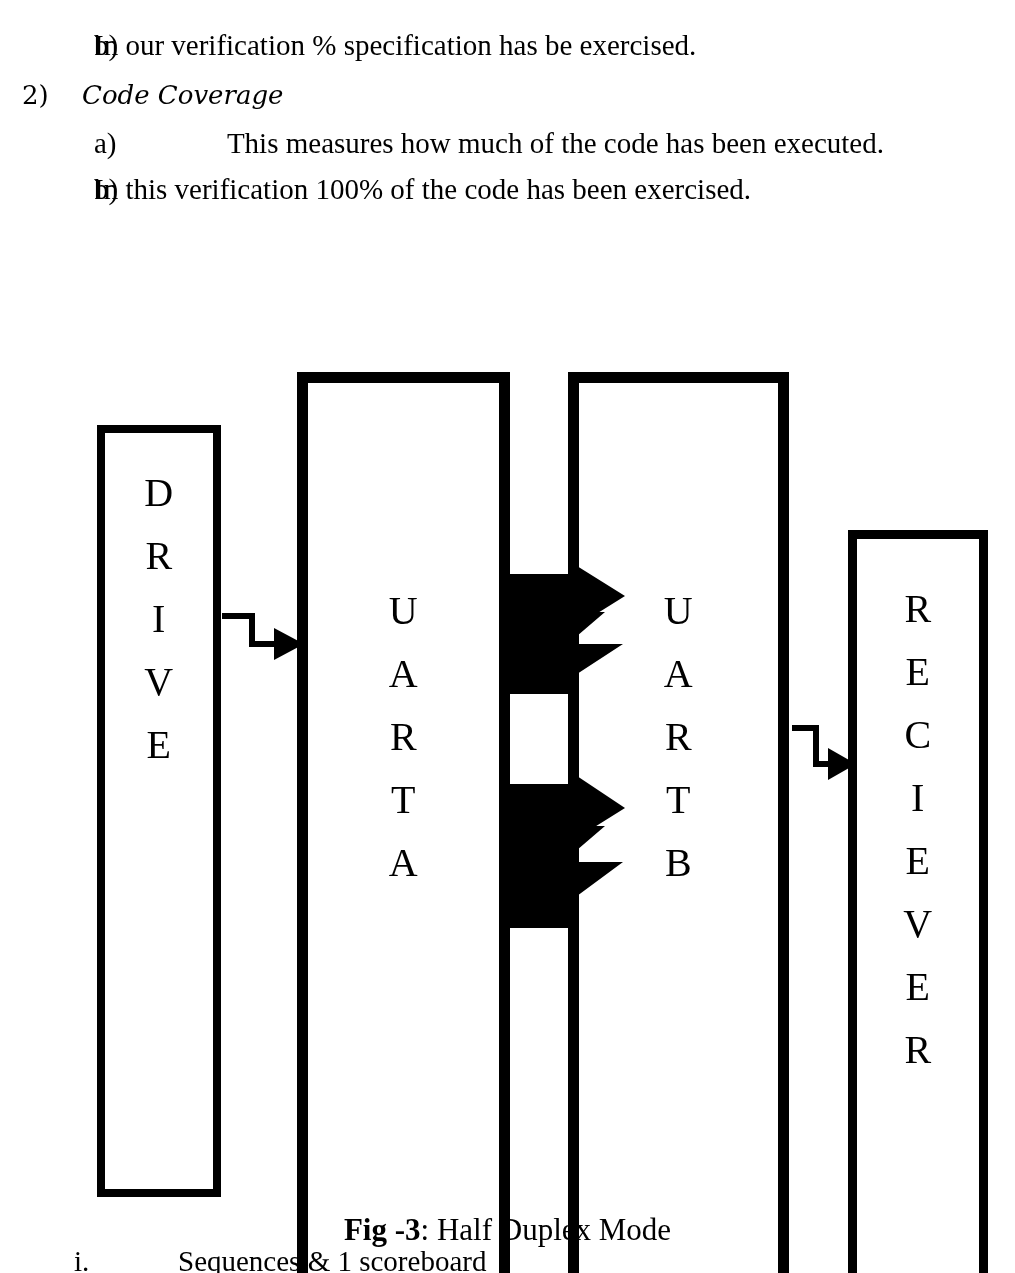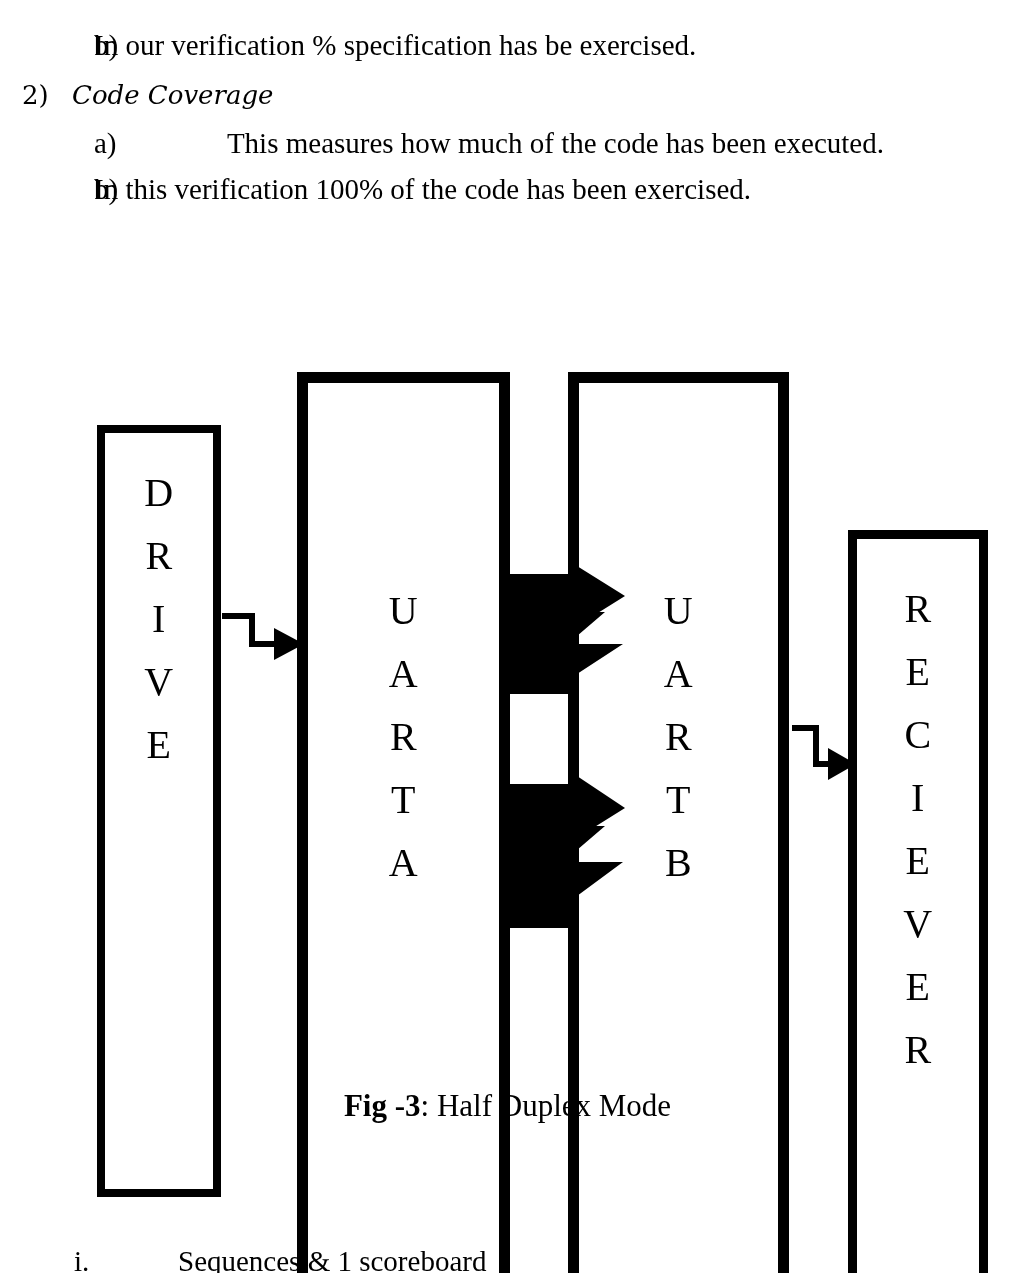--- a/index.html
+++ b/index.html
@@ -57,20 +57,21 @@
     text-align-last: left;
   }
 
   .row-b1 { margin-top: 22px; }
   .row-b1 .body-text { width: 860px; }
   .row-code { margin-top: 4px; }
   .row-code .body-text {
     font-family: "DejaVu Serif", serif;
     font-size: 26px;
     font-style: italic;
+    margin-left: 10px;
   }
   .row-a2 { margin-top: 2px; }
   .row-a2 .body-text { width: 790px; text-align: right; }
   .row-b2 { margin-top: 0px; }
   .row-b2 .body-text { width: 790px; }
 
   
   .figure {
     position: absolute;
     left: 0;
@@ -146,21 +147,21 @@
 
   
   .step-arrow {
     position: absolute;
   }
 
   
   .caption {
     position: absolute;
     left: 0;
-    top: 1088px;
+    top: 1212px;
     width: 1015px;
     text-align: center;
     font-size: 31px;
   }
   .caption b { font-weight: bold; }
 
   
   .bottom-line {
     position: absolute;
     left: 0;

